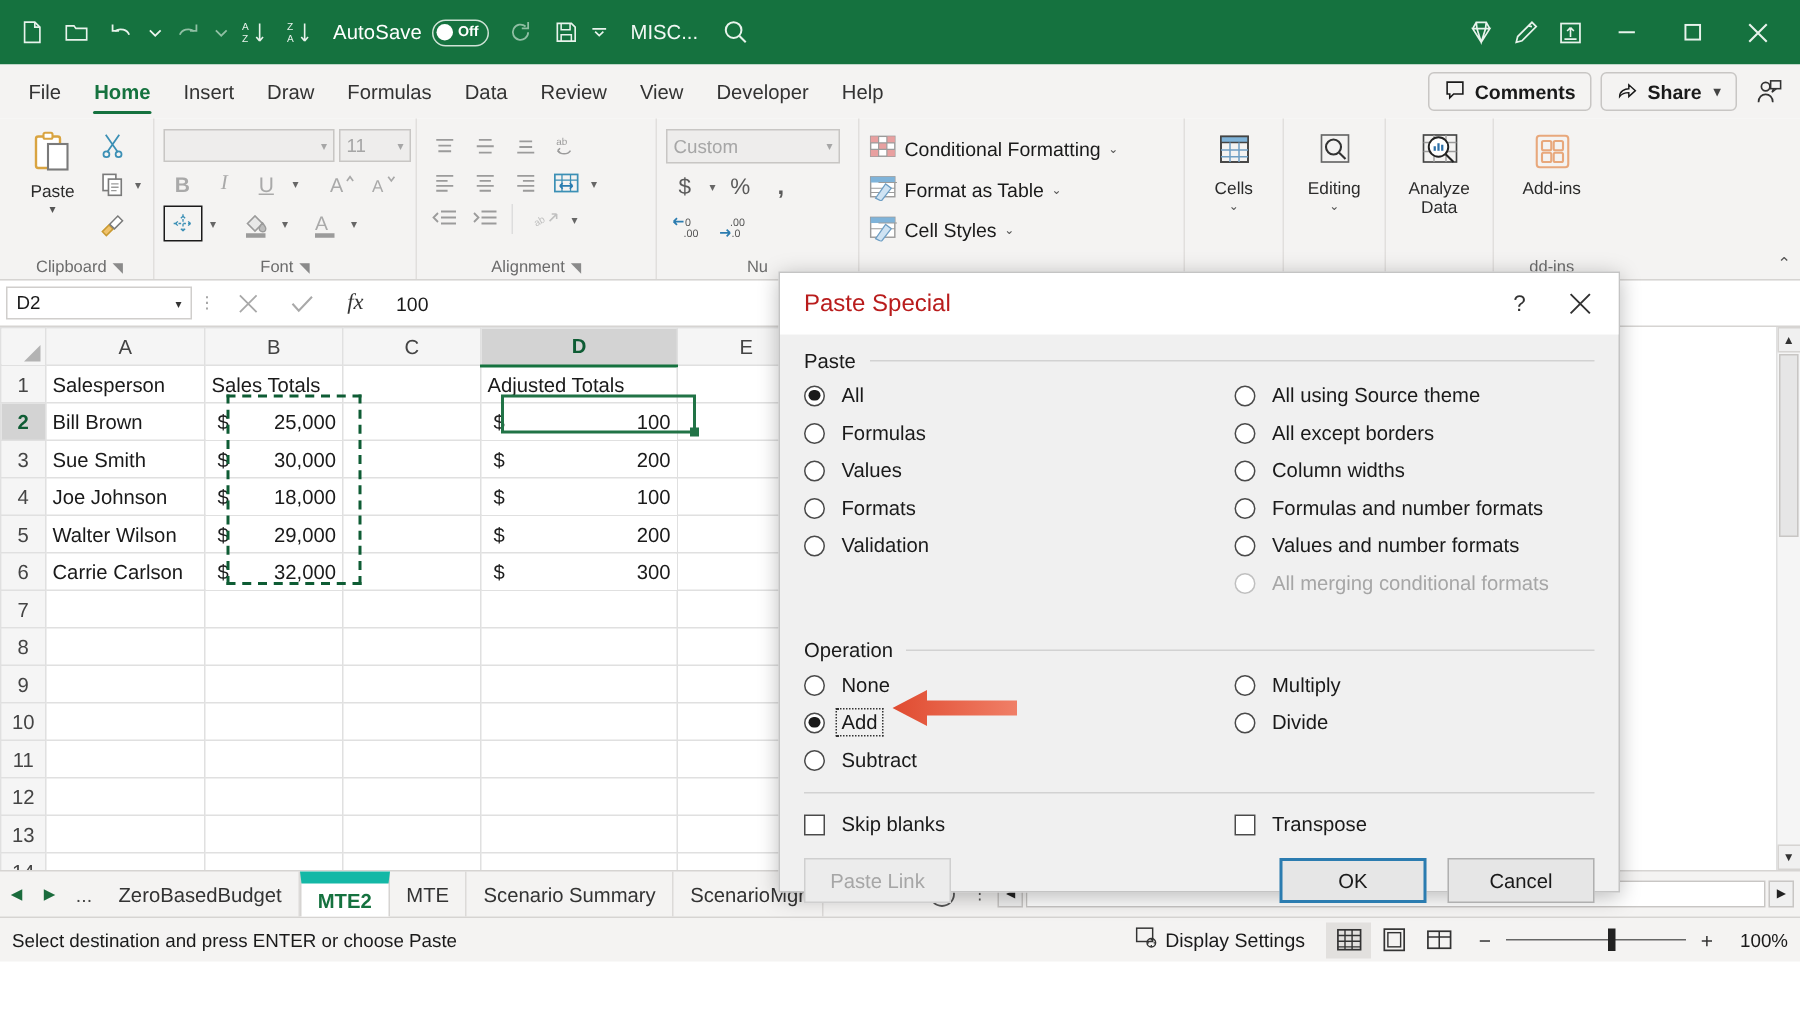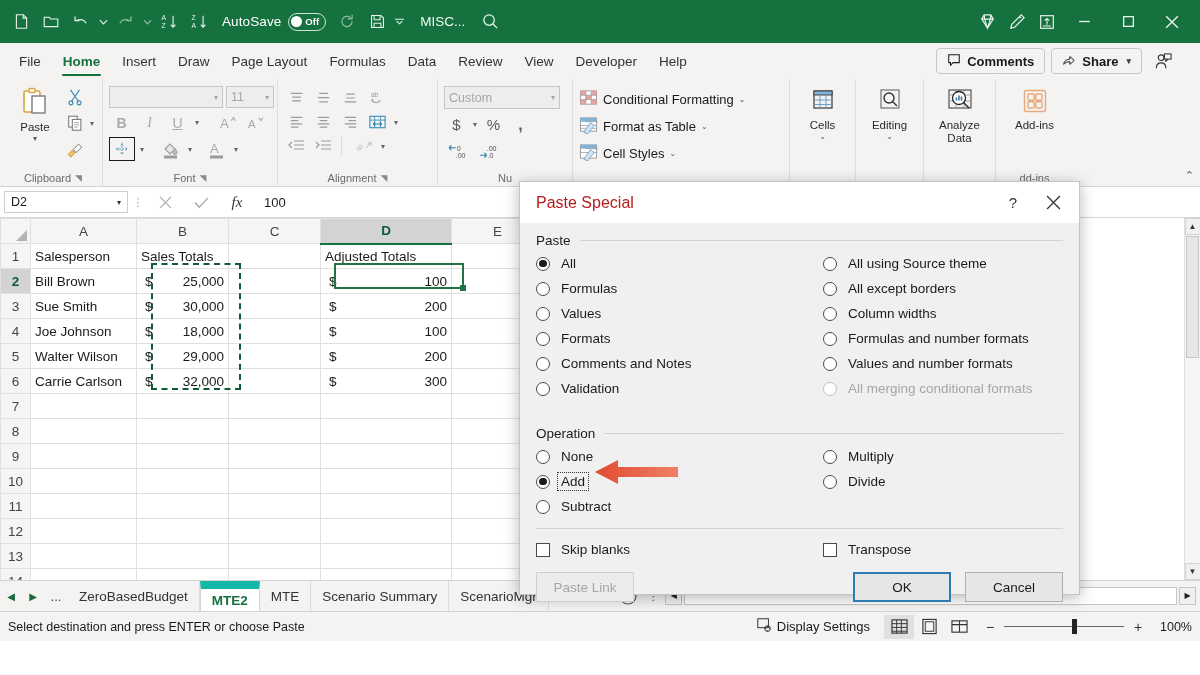--- a/index.html
+++ b/index.html
@@ -45,21 +45,21 @@
   }
   .tab {
     padding: 0 11px; display: flex; align-items: center; font-size: 13.5px;
     color: #333; position: relative; white-space: nowrap;
   }
   .tab.active { color: #15723f; font-weight: bold; }
   .tab.active::after {
     content: ""; position: absolute; left: 10px; right: 10px; bottom: 3px;
     height: 2.5px; background: #15723f; border-radius: 2px;
   }
-  .tabbar-right { margin-left: auto; display: flex; align-items: center; gap: 6px; padding-right: 22px; }
+  .tabbar-right { margin-left: auto; display: flex; align-items: center; gap: 6px; padding-right: 6px; }
   .pill {
     display: flex; align-items: center; gap: 6px; height: 26px; padding: 0 10px;
     border: 1px solid #c8c6c4; border-radius: 4px; background: #f4f3f2;
     font-size: 13px; font-weight: bold; color: #1a1a1a;
   }
   .share-chev { font-size: 9px; color: #444; margin-left: 2px; }
   .tb-icon-btn { width: 30px; height: 28px; display: flex; align-items: center; justify-content: center; }
 
   
   .ribbon {
@@ -373,23 +373,20 @@
         <span>File</span>
       </div>
     <div class="tab active">
         <span>Home</span>
       </div>
     <div class="tab">
         <span>Insert</span>
       </div>
     <div class="tab">
         <span>Draw</span>
-      </div>
-    <div class="tab">
-        <span>Page Layout</span>
       </div>
     <div class="tab">
         <span>Formulas</span>
       </div>
     <div class="tab">
         <span>Data</span>
       </div>
     <div class="tab">
         <span>Review</span>
       </div>
@@ -1092,24 +1089,20 @@
           <div class="opt">
               <span class="radio"></span>
               <span class="lbl">Values</span>
             </div>
           <div class="opt">
               <span class="radio"></span>
               <span class="lbl">Formats</span>
             </div>
           <div class="opt">
               <span class="radio"></span>
-              <span class="lbl">Comments and Notes</span>
-            </div>
-          <div class="opt">
-              <span class="radio"></span>
               <span class="lbl">Validation</span>
             </div>
         </div>
         <div>
           <div class="opt">
               <span class="radio"></span>
               <span class="lbl">All using Source theme</span>
             </div>
           <div class="opt">
               <span class="radio"></span>

